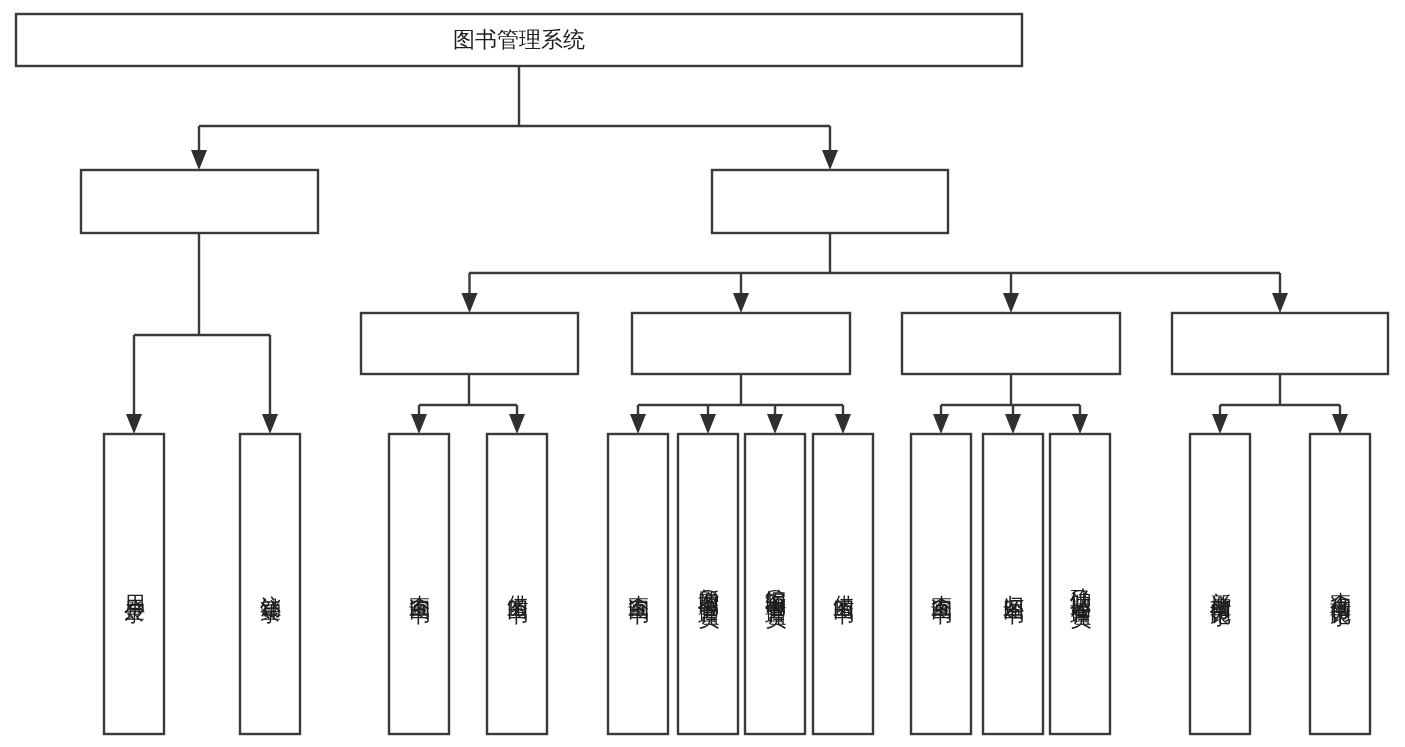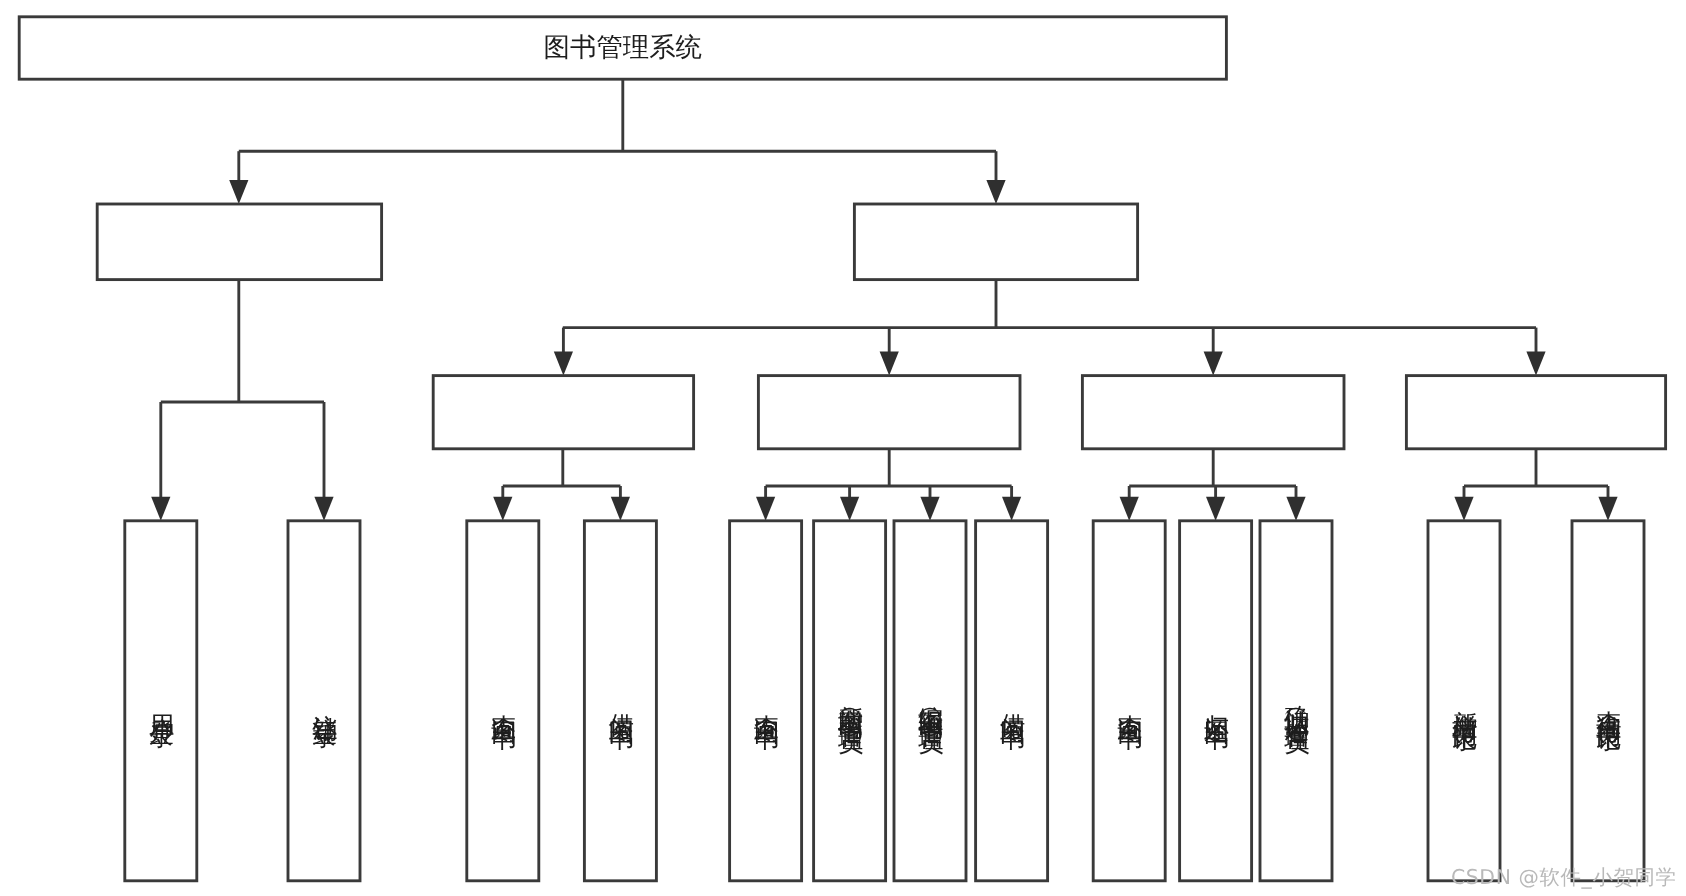--- a/index.html
+++ b/index.html
@@ -240,15 +240,14 @@
         <div class="leaf-label">确认归还（管理员）</div>
       </div>
       <div class="leaf-label-wrap" style="left: 1190px; top: 434px; width: 60px; height: 300px;">
         <div class="leaf-label">新增借阅记录</div>
       </div>
       <div class="leaf-label-wrap" style="left: 1310px; top: 434px; width: 60px; height: 300px;">
         <div class="leaf-label">查询借阅记录</div>
       </div>
     </div>
 
-  <div class="watermark">CSDN @软件_小贺同学</div>
 
 </div>
 
 </body></html>

